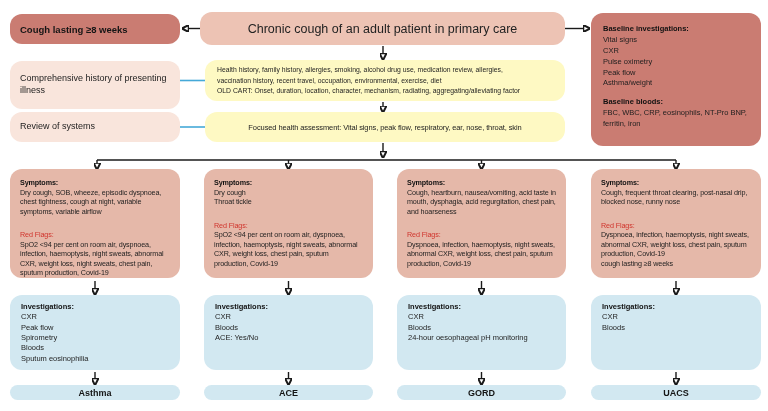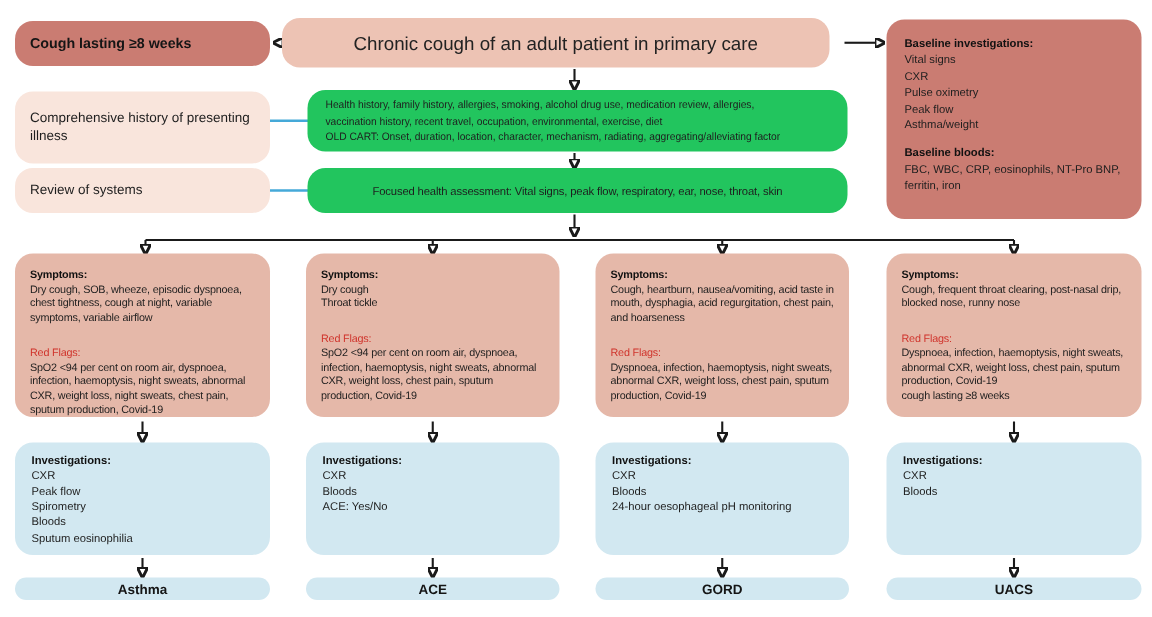--- a/index.html
+++ b/index.html
@@ -5,21 +5,21 @@
   html,body{margin:0;padding:0;background:#fff;}
   .canvas{
     position:relative;width:768px;height:411px;background:#ffffff;
     font-family:"Liberation Sans",sans-serif;color:#1e1e1e;overflow:hidden;
   }
   .box{position:absolute;border-radius:12px;box-sizing:border-box;}
   .dark{background:#ca7c72;}
   .salmon{background:#edc3b4;}
   .sym{background:#e5b8a9;}
   .lpink{background:#f9e5dc;}
-  .mblue{background:#22c55e;}
+  .mblue{background:#fef9c3;}
   .lblue{background:#d2e8f1;}
   .criteria{display:flex;align-items:center;padding:0 10px;font-size:9.5px;font-weight:bold;color:#151515;}
   .titlebox{display:flex;align-items:center;justify-content:center;font-size:12.5px;color:#222;}
   .leftlabel{display:flex;flex-direction:column;justify-content:center;padding:0 10px;font-size:9px;line-height:1.3;}
   .bluedetail{padding:5px 0 0 12px;font-size:7.2px;line-height:1.48;}
   .bluedetail > div{white-space:nowrap;transform:scaleX(.95);transform-origin:left center;}
   .assessment{display:flex;align-items:center;justify-content:center;font-size:7.5px;letter-spacing:-.1px;}
   .baseline{padding:11px 12px;font-size:7.5px;line-height:1.45;}
   .baseline .bhead{font-weight:bold;color:#111;}
   .baseline .bhead2{font-weight:bold;color:#111;margin-top:8px;}
@@ -64,21 +64,21 @@
     <line x1="481.5" y1="372" x2="481.5" y2="379" marker-end="url(#ah)"></line>
     <line x1="676" y1="372" x2="676" y2="379" marker-end="url(#ah)"></line>
     <line class="blueln" x1="180" y1="80.5" x2="207" y2="80.5"></line>
     <line class="blueln" x1="180" y1="127" x2="207" y2="127"></line>
   </svg>
 
   <div class="box dark criteria" style="left:10px;top:14px;width:170px;height:30px;">
     <span>Cough lasting ≥8 weeks</span>
   </div>
 
-  <div class="box salmon titlebox" style="left:188px;top:12px;width:365px;height:33px;">
+  <div class="box salmon titlebox" style="left:200px;top:12px;width:365px;height:33px;">
     <span>Chronic cough of an adult patient in primary care</span>
   </div>
 
   <div class="box dark baseline" style="left:591px;top:13px;width:170px;height:133px;">
     <div class="bhead">Baseline investigations:</div>
     <div>
         <div>Vital signs</div>
         <div>CXR</div>
         <div>Pulse oximetry</div>
         <div>Peak flow</div>

